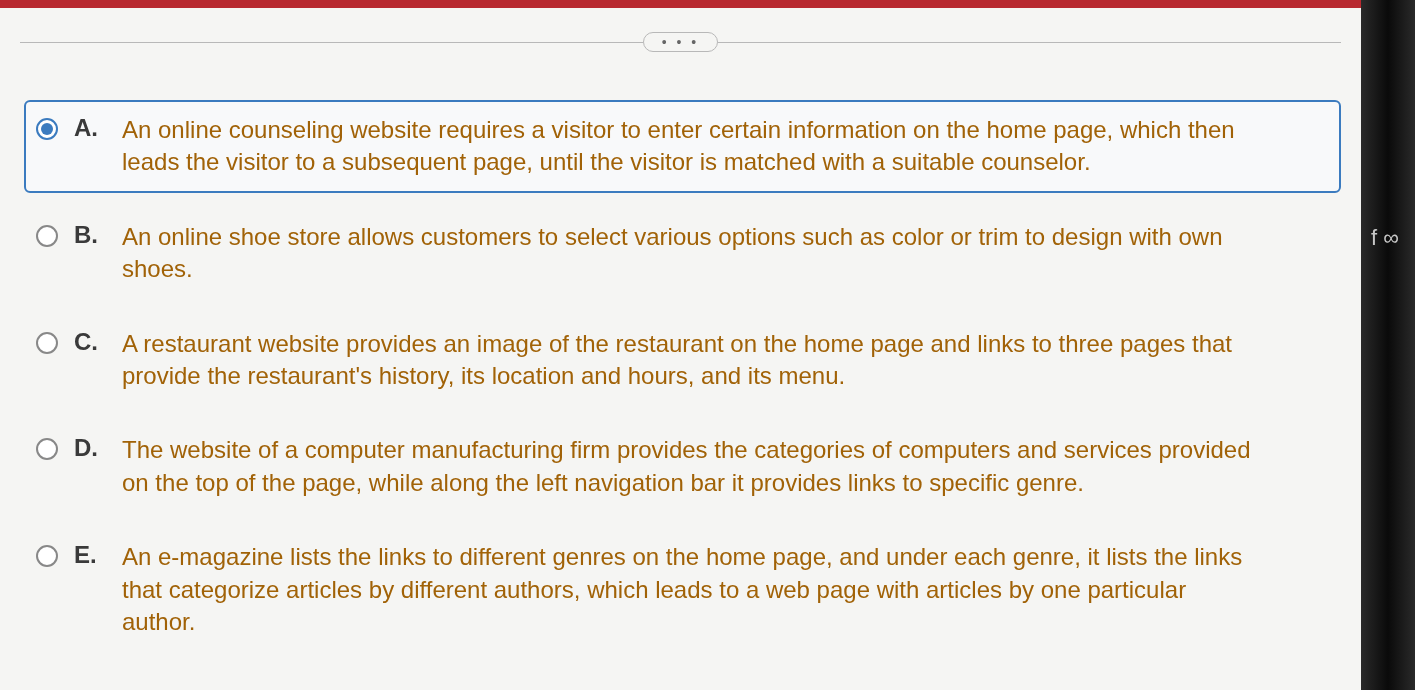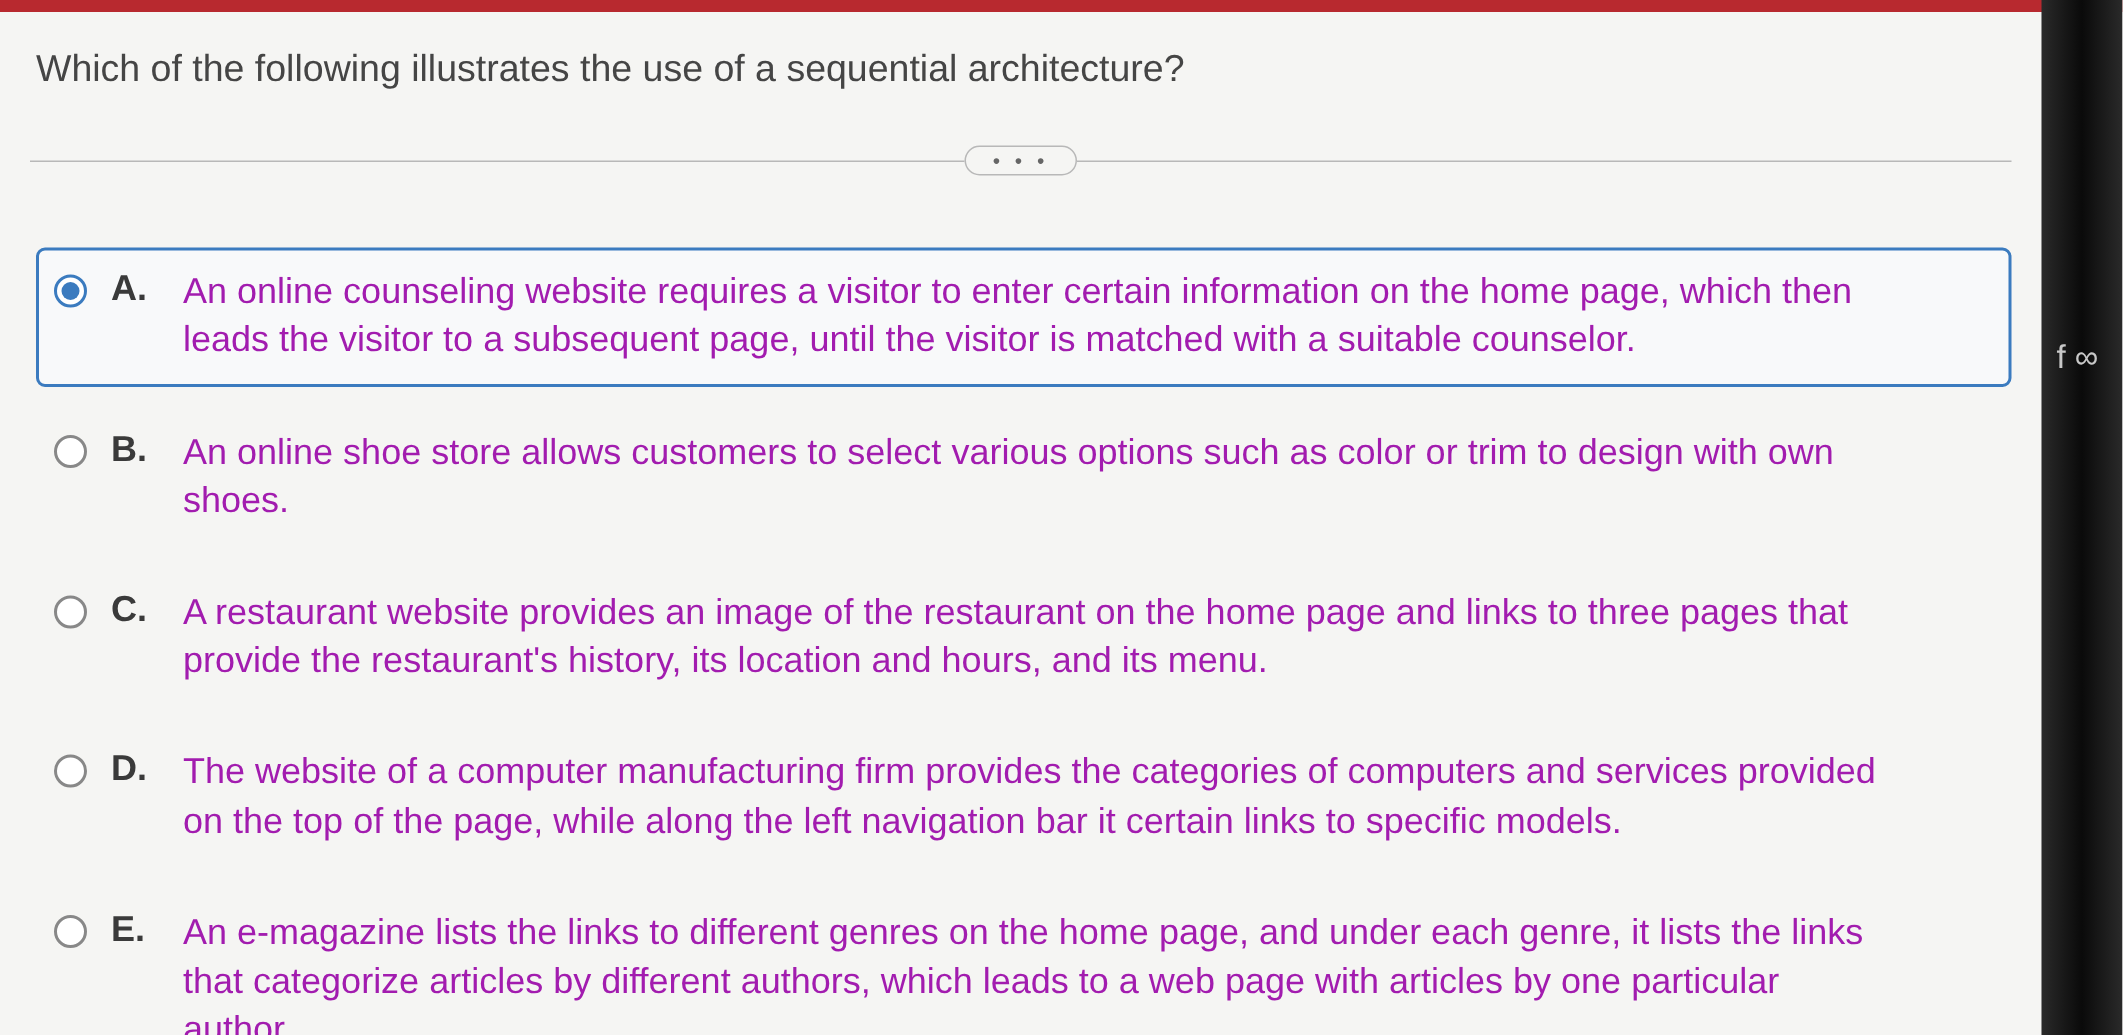--- a/index.html
+++ b/index.html
@@ -108,21 +108,21 @@
     }
     .option-letter {
       font-weight: 700;
       font-size: 24px;
       color: #3a3a3a;
       margin-right: 20px;
       min-width: 28px;
     }
     .option-text {
       font-size: 24px;
-      color: #a21caf;
+      color: #a16207;
       line-height: 1.35;
       max-width: 1130px;
     }
     .right-strip {
       position: absolute;
       top: 0;
       right: 0;
       width: 54px;
       height: 690px;
       background: linear-gradient(90deg, #2a2a2a 0%, #0a0a0a 50%, #2a2a2a 100%);
@@ -140,21 +140,20 @@
       text-align: left;
       padding-left: 8px;
     }
   </style>
 </head>
 <body>
 
 <div class="top-bar"></div>
 
 <div class="main-content">
-  <div class="question-text">Which of the following illustrates the use of a sequential architecture?</div>
 
   <div class="divider-row">
     <div class="divider-line"></div>
     <button class="ellipsis-btn">• • •</button>
     <div class="divider-line"></div>
   </div>
 
   <div class="options">
 
     <div class="option selected">
@@ -178,21 +177,21 @@
       <div class="option-body">
         <div class="option-letter">C.</div>
         <div class="option-text">A restaurant website provides an image of the restaurant on the home page and links to three pages that provide the restaurant's history, its location and hours, and its menu.</div>
       </div>
     </div>
 
     <div class="option">
       <div class="radio"></div>
       <div class="option-body">
         <div class="option-letter">D.</div>
-        <div class="option-text">The website of a computer manufacturing firm provides the categories of computers and services provided on the top of the page, while along the left navigation bar it certain links to specific models.</div>
+        <div class="option-text">The website of a computer manufacturing firm provides the categories of computers and services provided on the top of the page, while along the left navigation bar it provides links to specific genre.</div>
       </div>
     </div>
 
     <div class="option">
       <div class="radio"></div>
       <div class="option-body">
         <div class="option-letter">E.</div>
         <div class="option-text">An e-magazine lists the links to different genres on the home page, and under each genre, it lists the links that categorize articles by different authors, which leads to a web page with articles by one particular author.</div>
       </div>
     </div>

